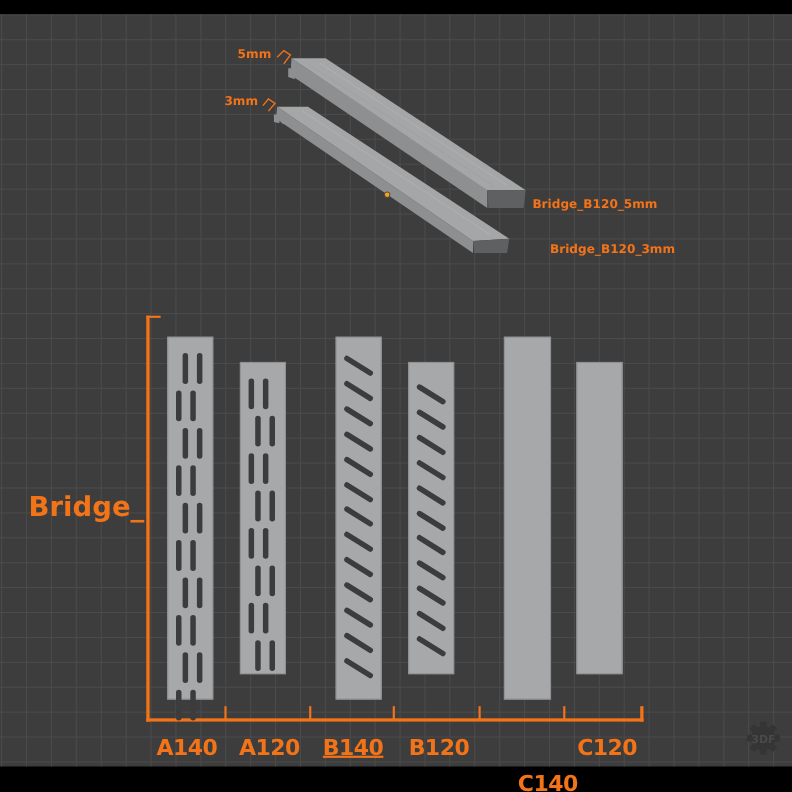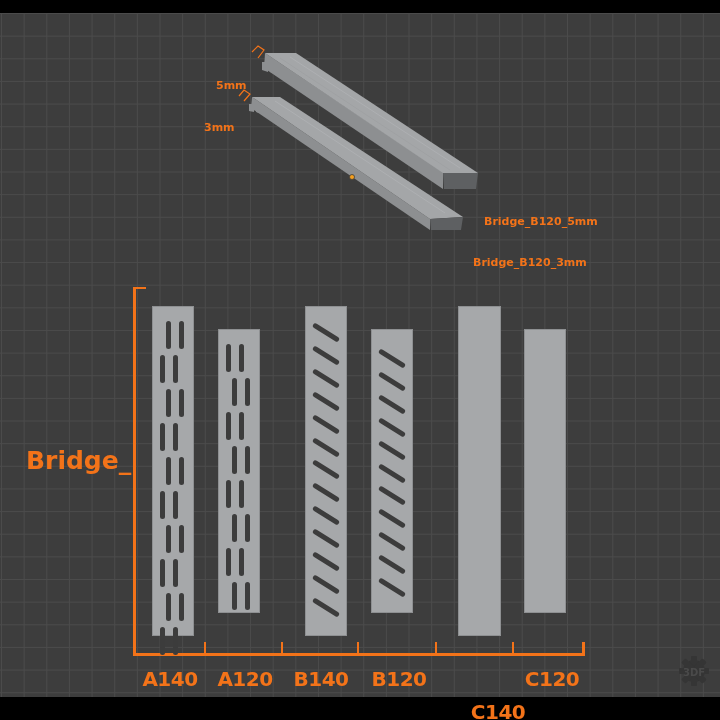--- a/index.html
+++ b/index.html
@@ -10,21 +10,21 @@
     background-image:
       linear-gradient(to right, #4b4b4b 1px, transparent 1px),
       linear-gradient(to bottom, #4b4b4b 1px, transparent 1px);
     background-size:22.65px 22.65px;
     background-position:1px 0px;
   }
   .bar-top, .bar-bottom { position:absolute; left:0; width:720px; background:#000; }
   .bar-top { top:0; height:13px; }
   .bar-bottom { top:697px; height:23px; }
   .lbl { position:absolute; font-weight:bold; color:#f37319; white-space:nowrap; line-height:1; }
-  .small-lbl { font-size:11px;margin-top:36px; }
+  .small-lbl { font-size:11px; }
   .plate { position:absolute; background:#a6a8aa; box-shadow: inset 0 0 0 1px #8e9092; }
   .slot { position:absolute; background:#3c3c3c; border-radius:3px; }
   .dslot { position:absolute; background:#3c3c3c; border-radius:3px; height:5px; width:30px; transform-origin:center; transform:rotate(32deg); }
   .axis-line { position:absolute; background:#f37319; }
   .tick-label { position:absolute; top:667px; font-size:20px; font-weight:bold; color:#f37319; width:70px; text-align:center; letter-spacing:-0.5px; font-family:"DejaVu Sans", sans-serif; }
   .title-lbl { left:26px; top:448px; font-size:25px; }
   svg { position:absolute; left:0; top:0; }
   .logo { position:absolute; left:678px; top:655px; width:32px; height:32px; }
 </style>
 </head>
@@ -64,21 +64,21 @@
 
   <polyline points="252,52 258,46 264,50 258,58" fill="none" stroke="#f37319" stroke-width="1.2"></polyline>
   <polyline points="239,96 244,90 250,94 244,101" fill="none" stroke="#f37319" stroke-width="1.2"></polyline>
 
   <circle cx="352" cy="177" r="2.5" fill="#f5a020" stroke="#3d3d3d" stroke-width="0.8"></circle>
 </svg>
 
 <div class="lbl small-lbl" style="left:216px;top:44px;">5mm</div>
 <div class="lbl small-lbl" style="left:204px;top:86px;">3mm</div>
 <div class="lbl small-lbl" style="left:484px;top:180px;">Bridge_B120_5mm</div>
-<div class="lbl small-lbl" style="left:473px;top:221px;text-align:center;">Bridge_B120_3mm</div>
+<div class="lbl small-lbl" style="left:500px;top:221px;text-align:center;">Bridge_B120_3mm</div>
 
 <div class="lbl title-lbl">Bridge_</div>
 
 <div class="axis-line" style="left:133px;top:287px;width:3px;height:369px;"></div>
 <div class="axis-line" style="left:133px;top:287px;width:13px;height:2px;"></div>
 <div class="axis-line" style="left:133px;top:653px;width:452px;height:3px;"></div>
 <div class="axis-line" style="left:204px;top:642px;width:2px;height:12px;"></div>
 <div class="axis-line" style="left:281px;top:642px;width:2px;height:12px;"></div>
 <div class="axis-line" style="left:357px;top:642px;width:2px;height:12px;"></div>
 <div class="axis-line" style="left:435px;top:642px;width:2px;height:12px;"></div>
@@ -153,21 +153,21 @@
       <div class="dslot" style="left: 6px; top: 210.2px;"></div>
       <div class="dslot" style="left: 6px; top: 233.1px;"></div>
       <div class="dslot" style="left: 6px; top: 256px;"></div>
     </div>
   <div class="plate" style="left:458px;top:306px;width:43px;height:330px;"></div>
   <div class="plate" style="left:524px;top:329px;width:42px;height:284px;"></div>
 </div>
 
 <div class="tick-label" style="left:135px;">A140</div>
 <div class="tick-label" style="left:210px;">A120</div>
-<div class="tick-label" style="left:286px;">B140</div>
+<div class="tick-label" style="left:286px;text-decoration:underline;">B140</div>
 <div class="tick-label" style="left:364px;">B120</div>
 <div class="tick-label" style="left:463px;margin-top:33px;">C140</div>
 <div class="tick-label" style="left:517px;">C120</div>
 
 <svg class="logo" viewBox="0 0 32 32">
   <g fill="#353535">
     <circle cx="16" cy="16" r="11"></circle>
     <rect x="13" y="1" width="6" height="30" rx="1"></rect>
     <rect x="1" y="13" width="30" height="6" rx="1"></rect>
     <rect x="13" y="1" width="6" height="30" rx="1" transform="rotate(45 16 16)"></rect>

